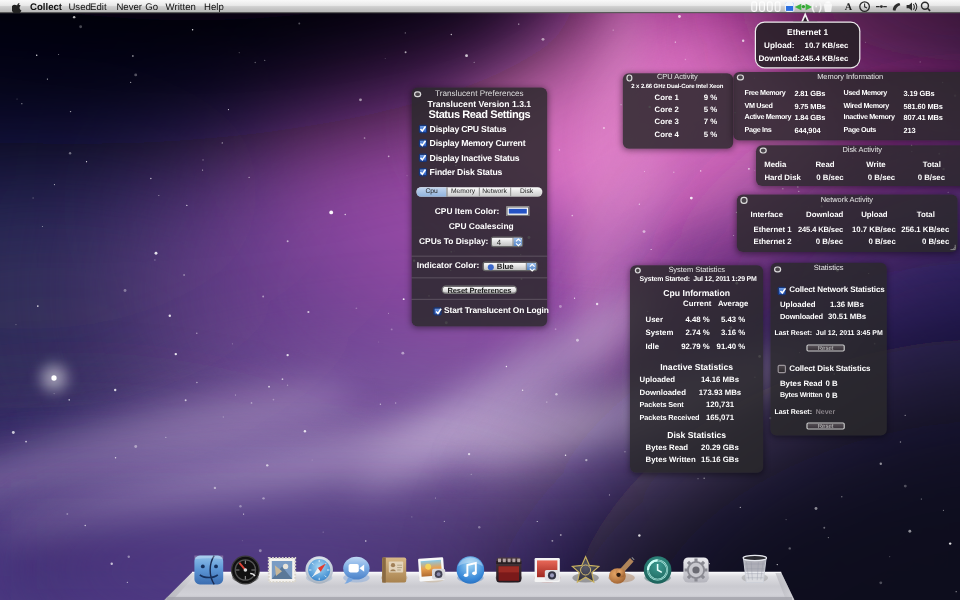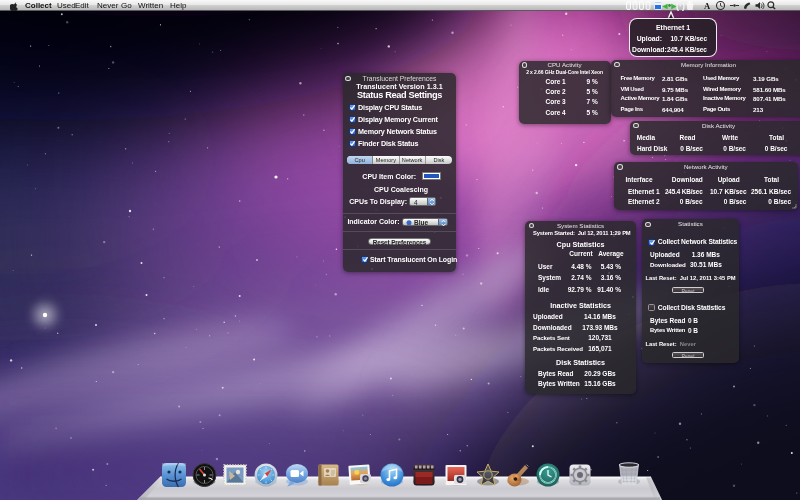--- a/index.html
+++ b/index.html
@@ -634,21 +634,21 @@
           <path d="M2 5 L4.2 7.4 L8 1.8" stroke="#fff" stroke-width="1.8" fill="none"></path>
         </svg>
       </div>
       <div style="position:absolute;left:5.5px;top:67px;width:7px;height:7px;border-radius:1.5px;background:linear-gradient(#6f9de4,#2a5cc4);border:0.5px solid #16367a;">
         <svg width="7" height="7" viewBox="0 0 10 10" style="position:absolute;left:-0.5px;top:-1px">
           <path d="M2 5 L4.2 7.4 L8 1.8" stroke="#fff" stroke-width="1.8" fill="none"></path>
         </svg>
       </div>
 <div class="t b" style="left:15px;top:30px;font-size:7.2px;letter-spacing:-0.15px">Display CPU Status</div>
 <div class="t b" style="left:15px;top:42px;font-size:7.2px;letter-spacing:-0.15px">Display Memory Current</div>
-<div class="t b" style="left:15px;top:54px;font-size:7.2px;letter-spacing:-0.15px">Memory Network Status</div>
+<div class="t b" style="left:15px;top:54px;font-size:7.2px;letter-spacing:-0.15px">Display Inactive Status</div>
 <div class="t b" style="left:15px;top:66px;font-size:7.2px;letter-spacing:-0.15px">Finder Disk Status</div>
 <div style="position:absolute;left:4px;top:82.5px;width:105px;height:8px;border-radius:4px;background:linear-gradient(#fdfdfd,#c8c8c8);overflow:hidden;display:flex">
  <div style="width:26.25px;height:100%;background:linear-gradient(#c4d6ee,#8fb2dd);border-right:0.5px solid #888;font-size:5.6px;color:#222;text-align:center;line-height:8px">Cpu</div>
  <div style="width:26.25px;height:100%;border-right:0.5px solid #999;font-size:5.6px;color:#222;text-align:center;line-height:8px">Memory</div>
  <div style="width:26.25px;height:100%;border-right:0.5px solid #999;font-size:5.6px;color:#222;text-align:center;line-height:8px">Network</div>
  <div style="width:26.25px;height:100%;font-size:5.6px;color:#222;text-align:center;line-height:8px">Disk</div>
 </div>
 <div class="t b rt" style="left:0;top:99.5px;width:73px;font-size:7px">CPU Item Color:</div>
 <div style="position:absolute;left:79px;top:99px;width:19px;height:8px;background:#fff;border:0.5px solid #777">
         <div style="position:absolute;left:1px;top:1px;right:1px;bottom:1px;background:#2553c4"></div>
@@ -747,21 +747,21 @@
       <div class="t b rt" style="left:93px;top:36.8px;width:40px;font-size:6.5px">0 B/sec</div>
       <div class="t b rt" style="left:137.6px;top:36.8px;width:40px;font-size:6.5px">0 B/sec</div>
       <svg style="position:absolute;right:1px;bottom:1px" width="6" height="6" viewBox="0 0 6 6">
         <path d="M5 1 L5 5 L1 5 M5 3 L3 5" stroke="#999" stroke-width="0.7" fill="none"></path>
       </svg>
     </div>
 <div class="panel" style="left:525.3px;top:220.8px;width:110.5px;height:173.2px">
       <div class="cb" style="left:3.5px;top:2.2px"></div>
       <div class="t ctr" style="left:0;top:1px;width:100%;font-size:6.2px;color:#e8e8e8">System Statistics</div>
       <div class="t b" style="left:7.7px;top:9px;font-size:5.8px;letter-spacing:-0.15px">System Started:&nbsp; Jul 12, 2011 1:29 PM</div>
-      <div class="t b ctr" style="left:0;top:19px;width:100%;font-size:7.2px">Cpu Statistics</div>
+      <div class="t b ctr" style="left:0;top:19px;width:100%;font-size:7.2px">Cpu Information</div>
       <div class="t b ctr" style="left:40.7px;top:29.3px;width:30px;font-size:6.5px">Current</div>
       <div class="t b ctr" style="left:70.7px;top:29.3px;width:30px;font-size:6.5px">Average</div>
       <div class="t b" style="left:12.7px;top:42.2px;font-size:6.5px">User</div>
       <div class="t b rt" style="left:31.200000000000003px;top:42.2px;width:35px;font-size:6.5px">4.48 %</div>
       <div class="t b rt" style="left:60.7px;top:42.2px;width:35px;font-size:6.5px">5.43 %</div>
       <div class="t b" style="left:12.7px;top:53.5px;font-size:6.5px">System</div>
       <div class="t b rt" style="left:31.200000000000003px;top:53.5px;width:35px;font-size:6.5px">2.74 %</div>
       <div class="t b rt" style="left:60.7px;top:53.5px;width:35px;font-size:6.5px">3.16 %</div>
       <div class="t b" style="left:12.7px;top:65.3px;font-size:6.5px">Idle</div>
       <div class="t b rt" style="left:31.200000000000003px;top:65.3px;width:35px;font-size:6.5px">92.79 %</div>

